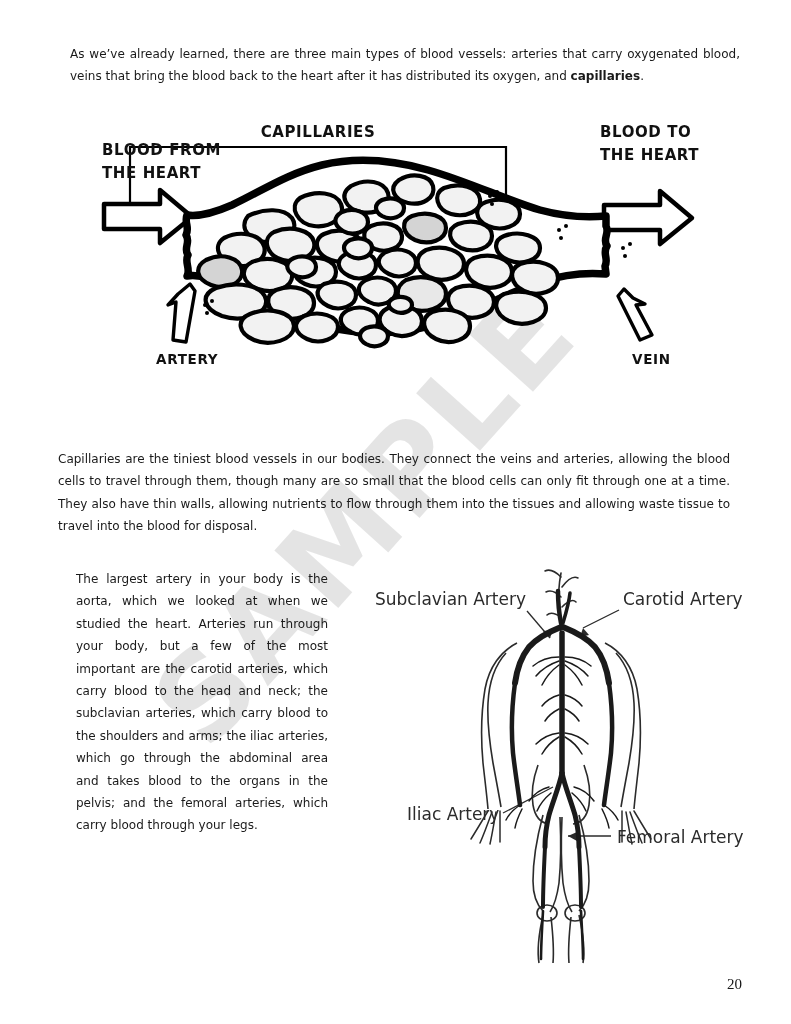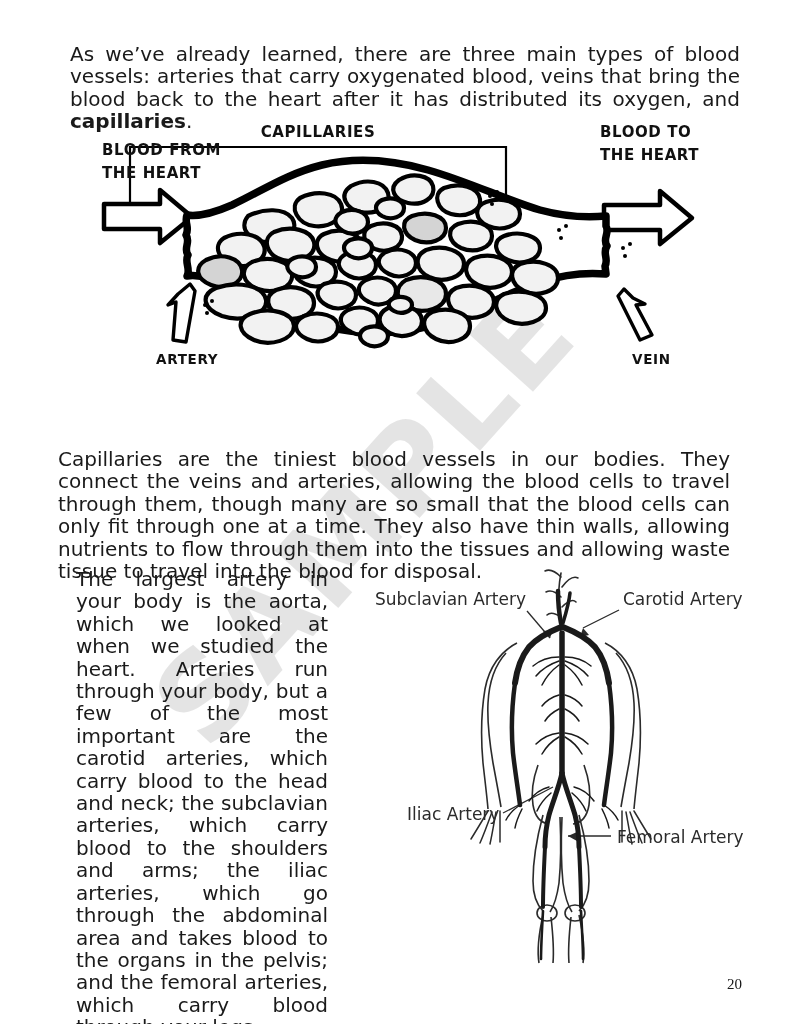--- a/index.html
+++ b/index.html
@@ -39,21 +39,21 @@
     font-size: 118px;
     letter-spacing: 4px;
     fill: #000;
     opacity: 0.10;
   }
 
   
   .para {
     position: absolute;
     font-family: "DejaVu Sans", sans-serif;
-    font-size: 20px;
+    font-size: 12px;
     line-height: 22.4px;
     color: #1a1a1a;
     text-align: justify;
     text-justify: inter-word;
     z-index: 8;
   }
   .para b { font-weight: 700; }
 
   #intro-paragraph {
     left: 70px;

